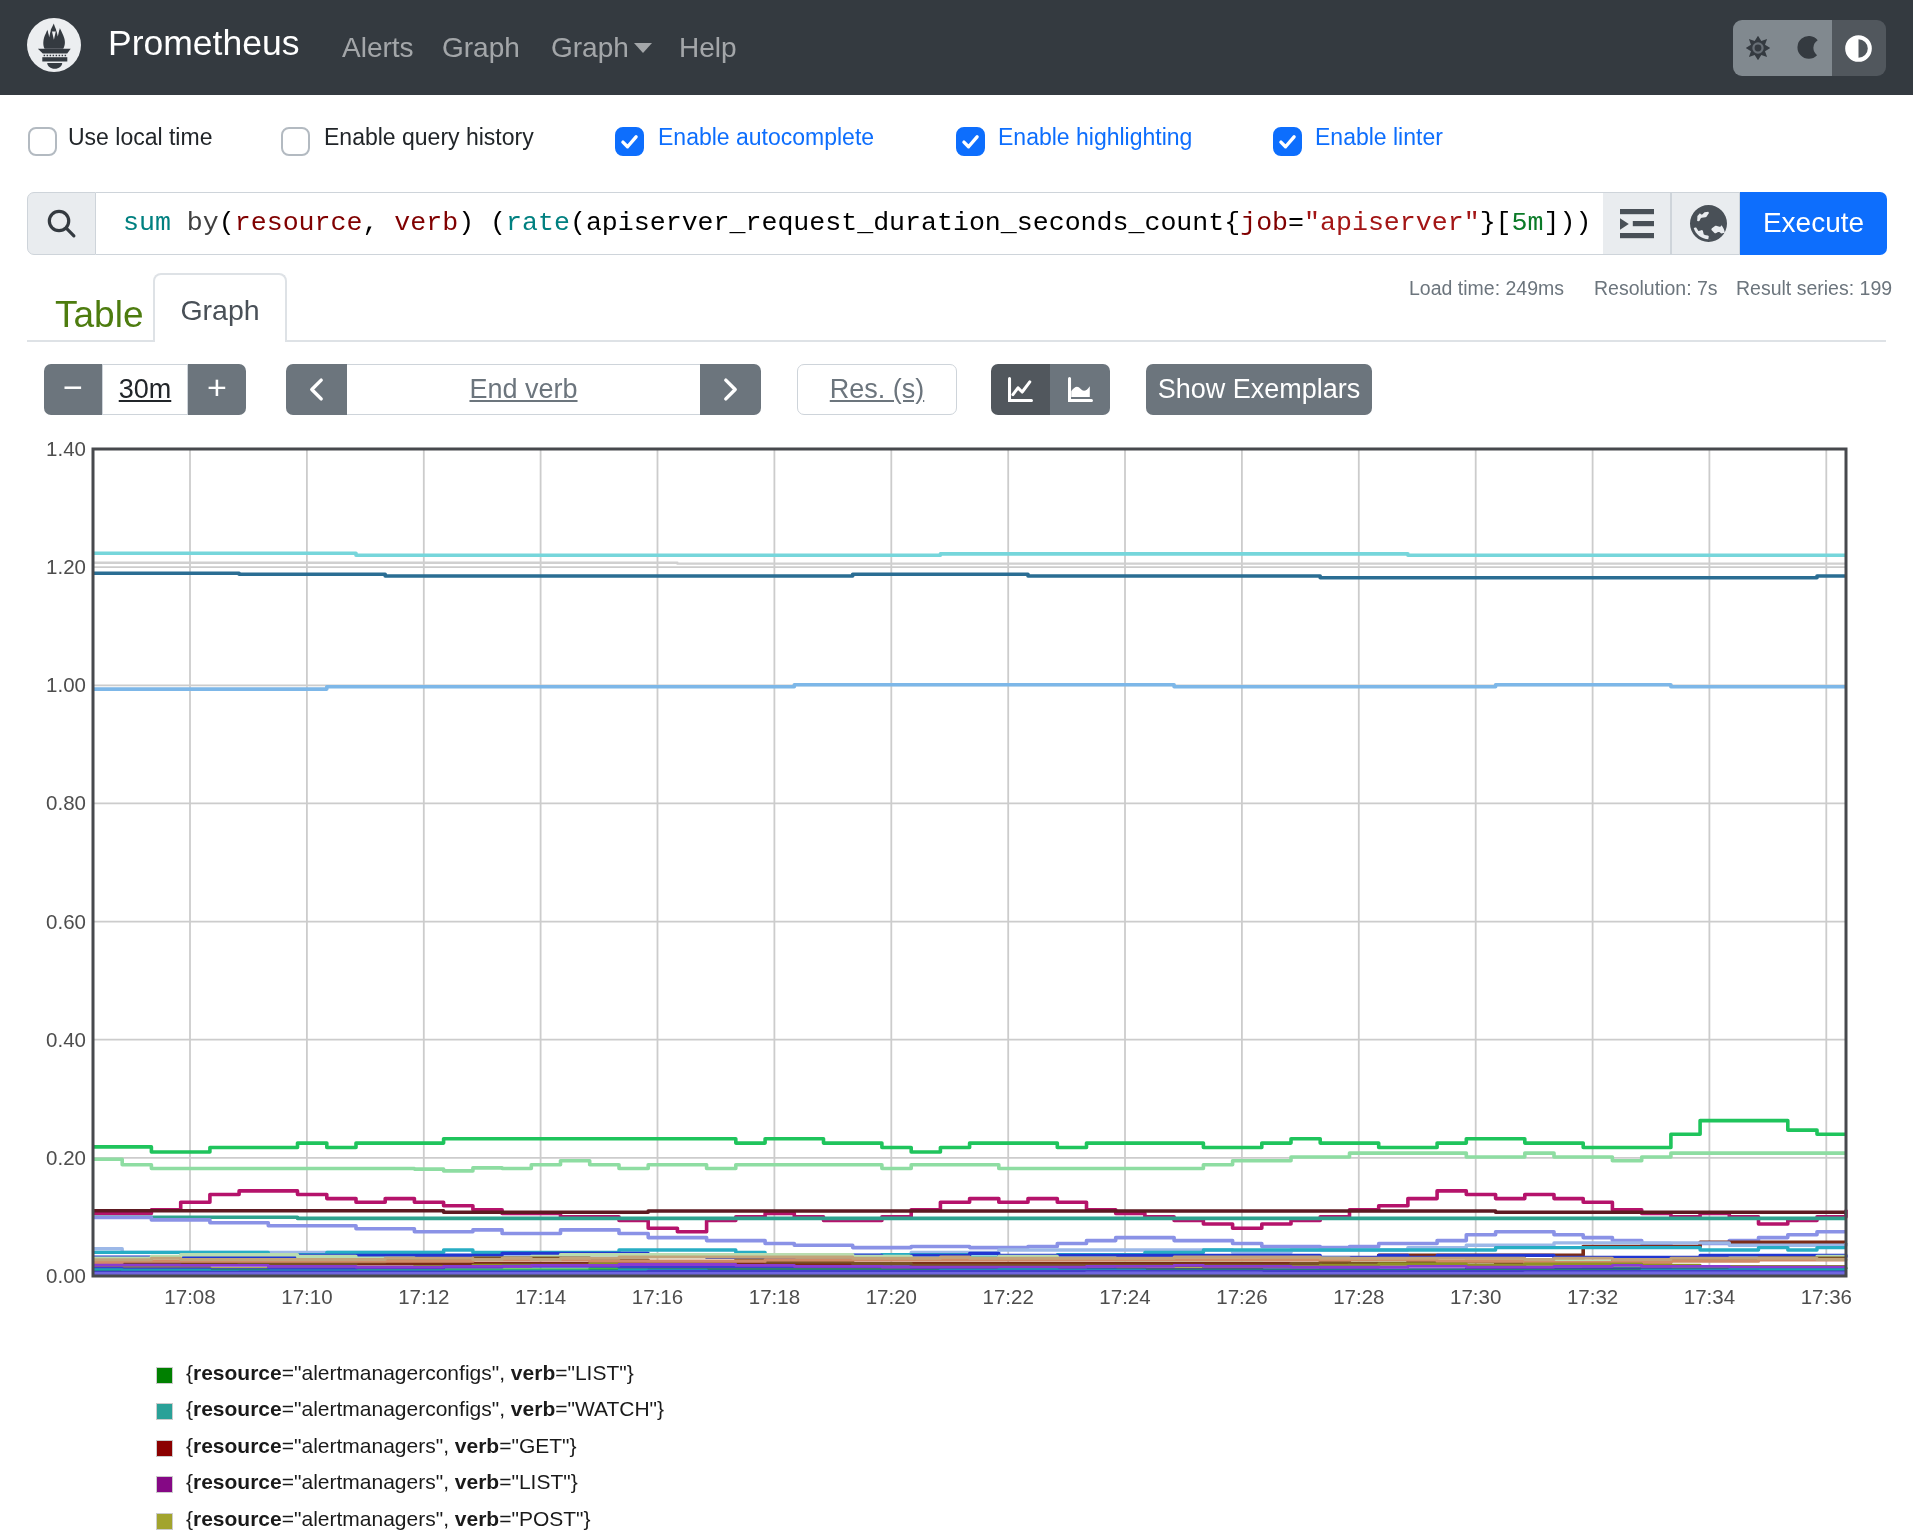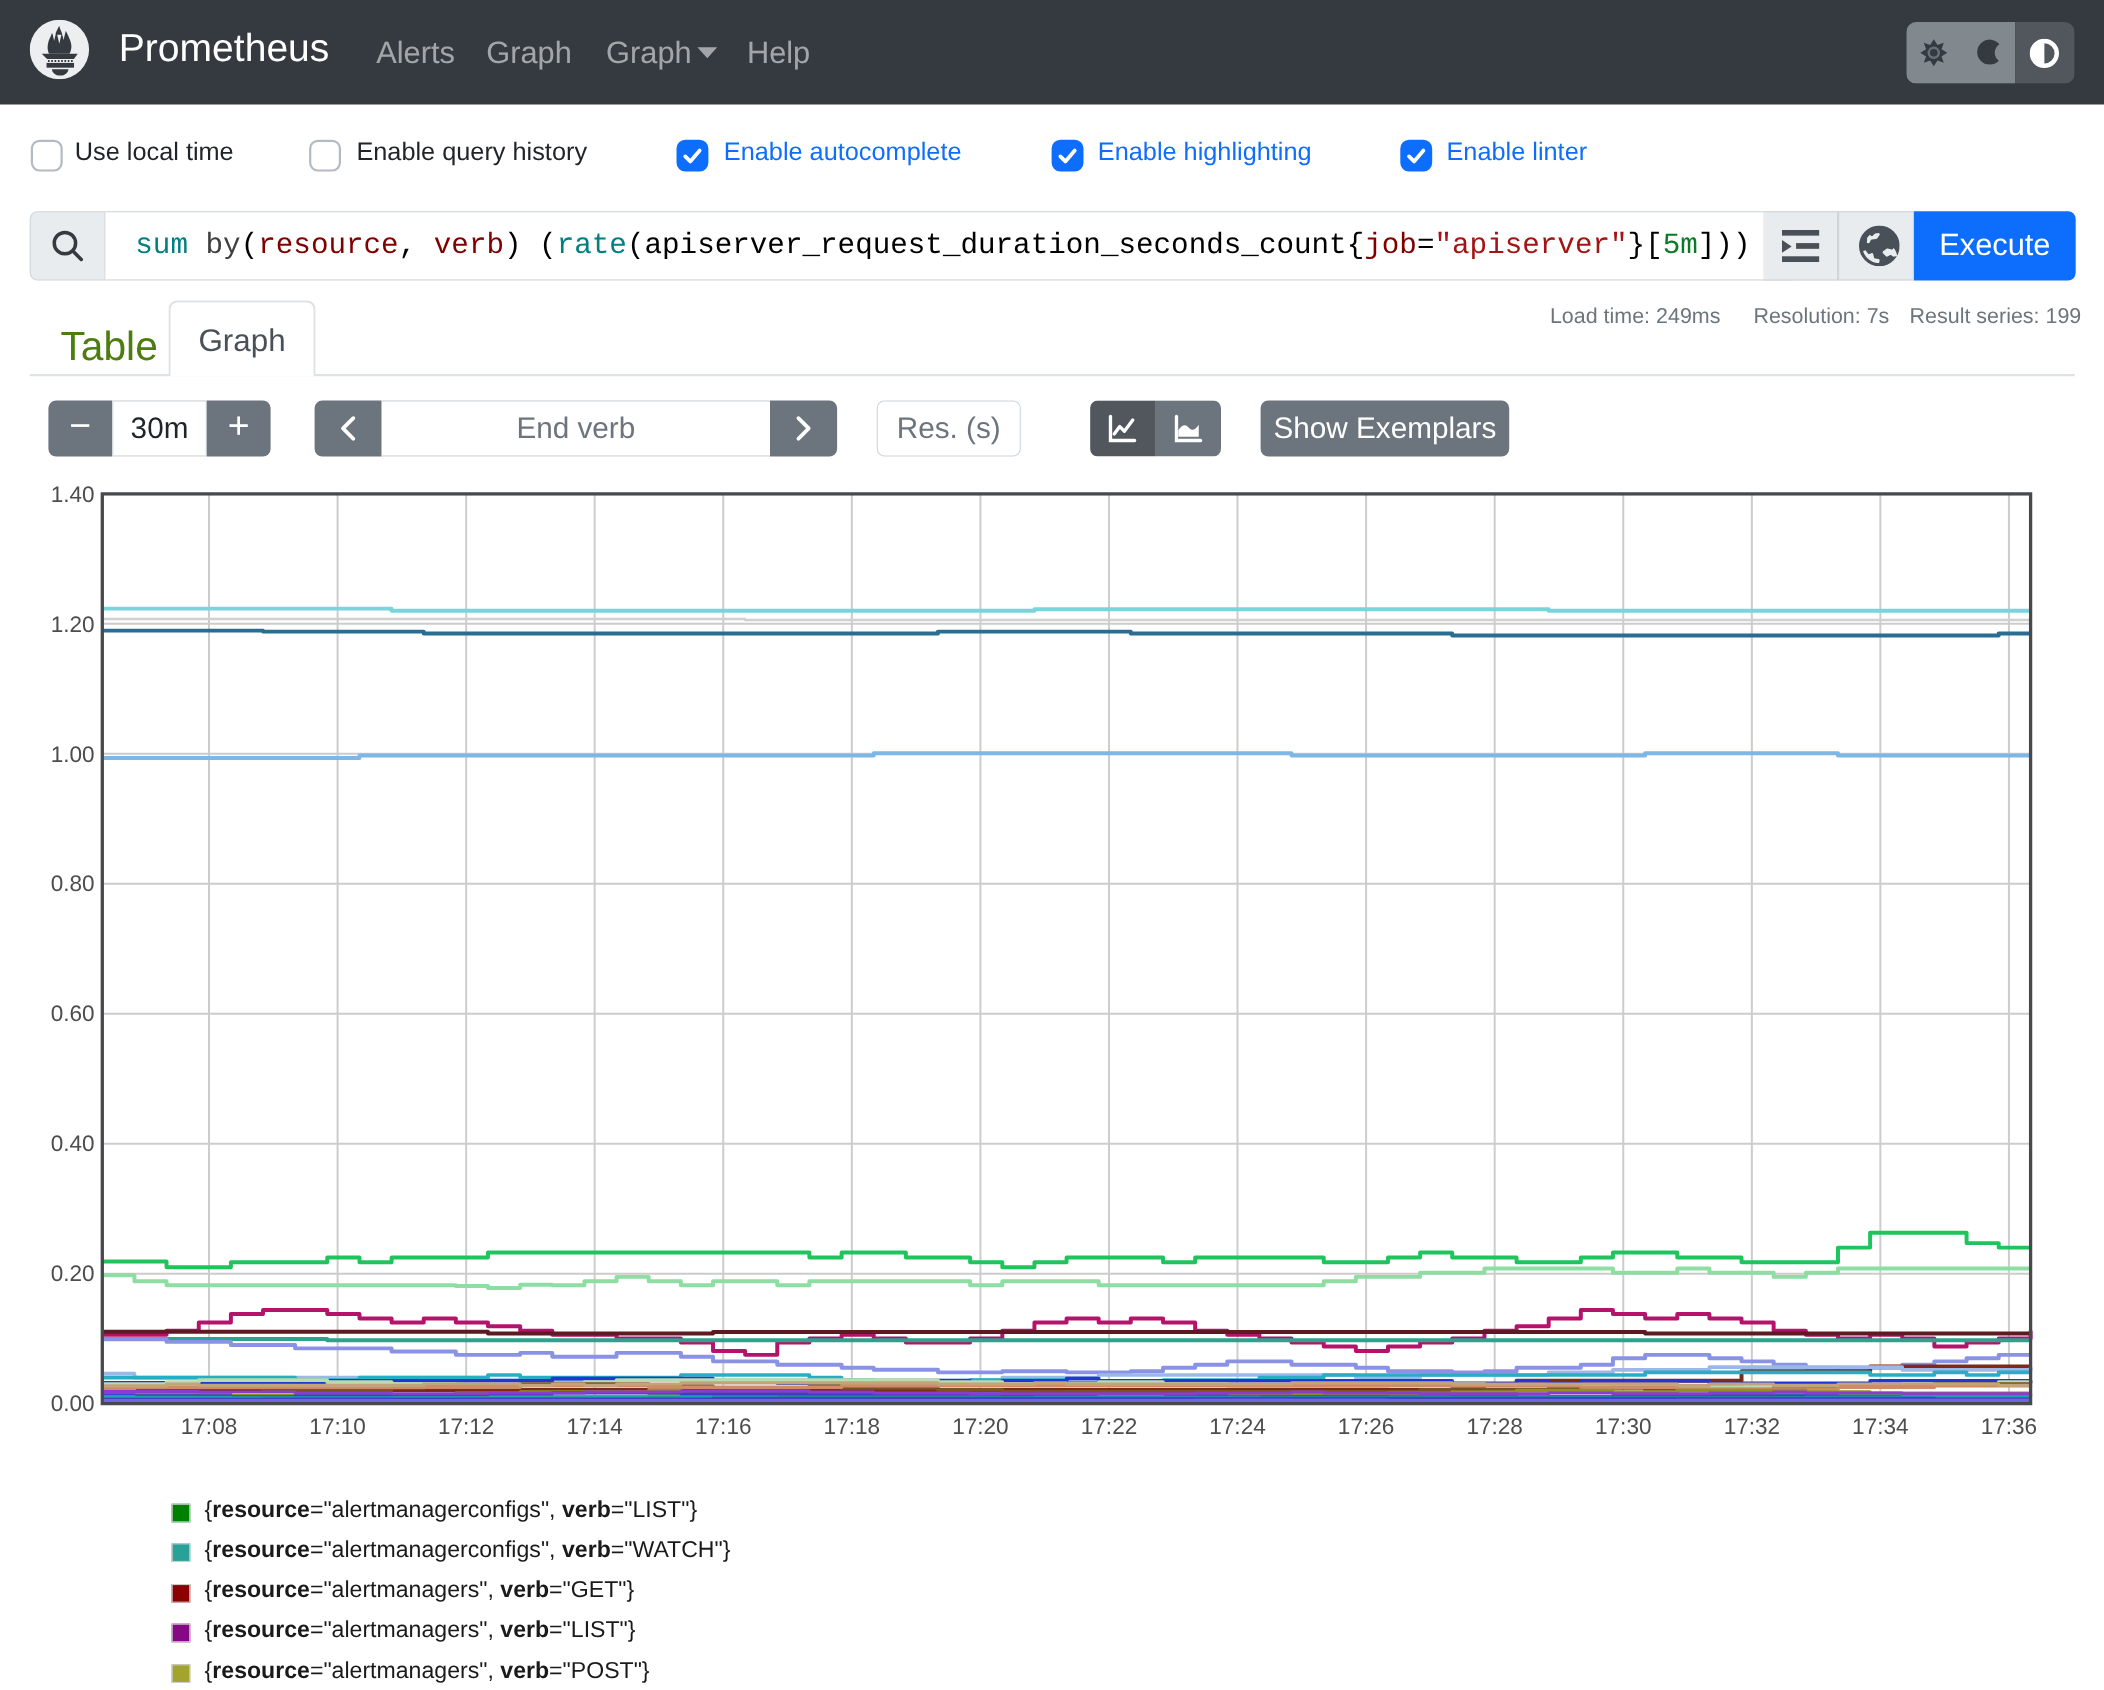--- a/index.html
+++ b/index.html
@@ -33,21 +33,21 @@
 
 
 .tabline { position:absolute; left:27px; top:340px; width:1859px; height:2px; background:#dee2e6; }
 .tabtable { position:absolute; left:55px; top:294px; font-size:37px; color:#4d7c0f; }
 .tabgraph { position:absolute; left:153px; top:273px; width:134px; height:69px; background:#fff; border:2px solid #dee2e6; border-bottom:none; border-radius:8px 8px 0 0; text-align:center; font-size:28.5px; color:#495057; padding-top:19px; }
 
 
 .ctl { position:absolute; top:364px; height:51px; }
 .btn { background:#6c757d; color:#fff; text-align:center; }
 .ctltxt { font-size:27px; line-height:51px; }
-.input { background:#fff; border:1.8px solid #ced4da; color:#212529; }
+.input { background:#fff; border:1.8px solid #ced4da; color:#212529;text-decoration:underline; }
 .ph { color:#6c757d; }
 
 
 .lrow { position:absolute; left:156px; height:30px; }
 .sw { position:absolute; left:0; top:5px; width:15px; height:15px; border:1.5px solid #ccc; box-sizing:content-box; }
 .ltxt { position:absolute; left:30px; top:-1px; font-size:21px; color:#1a1a1a; white-space:pre; }
 </style></head>
 <body>
 
 <div class="navbar">
@@ -145,21 +145,21 @@
       <path d="M11 2 L5 8 L11 14" stroke="#fff" stroke-width="2.2" fill="none" stroke-linecap="round" stroke-linejoin="round"></path>
     </svg>
 </div>
 <div class="ctl input ctltxt ph" style="left:347px;width:353px;text-align:center;line-height:48px;border-left:none;border-right:none">End verb</div>
 <div class="ctl btn" style="left:700px;width:61px;border-radius:0 7px 7px 0">
   <svg style="margin-top:13px" width="25" height="25" viewBox="0 0 16 16">
       <path d="M5 2 L11 8 L5 14" stroke="#fff" stroke-width="2.2" fill="none" stroke-linecap="round" stroke-linejoin="round"></path>
     </svg>
 </div>
 
-<div class="ctl input ctltxt ph" style="left:797px;width:131px;text-align:center;line-height:48px;border-radius:7px">Res. (s)</div>
+<div class="ctl input ctltxt ph" style="left:797px;width:160px;text-align:center;line-height:48px;border-radius:7px">Res. (s)</div>
 
 <div class="ctl" style="left:991px;width:119px;border-radius:7px;overflow:hidden">
   <div style="position:absolute;left:0;top:0;width:59px;height:51px;background:#51575d"></div>
   <div style="position:absolute;left:59px;top:0;width:60px;height:51px;background:#6c757d"></div>
   <svg class="abs" style="left:16px;top:12px" width="27" height="27" viewBox="0 0 16 16">
     <path d="M1.5 1.5 V14.5 H14.5" stroke="#fff" stroke-width="1.8" fill="none" stroke-linecap="round"></path>
     <path d="M3.5 11 L6.5 7 L9 9.5 L13.5 3.5" stroke="#fff" stroke-width="1.8" fill="none" stroke-linecap="round" stroke-linejoin="round"></path>
   </svg>
   <svg class="abs" style="left:76px;top:12px" width="27" height="27" viewBox="0 0 16 16">
     <path d="M1.5 1.5 V14.5 H14.5" stroke="#fff" stroke-width="1.8" fill="none" stroke-linecap="round"></path>

